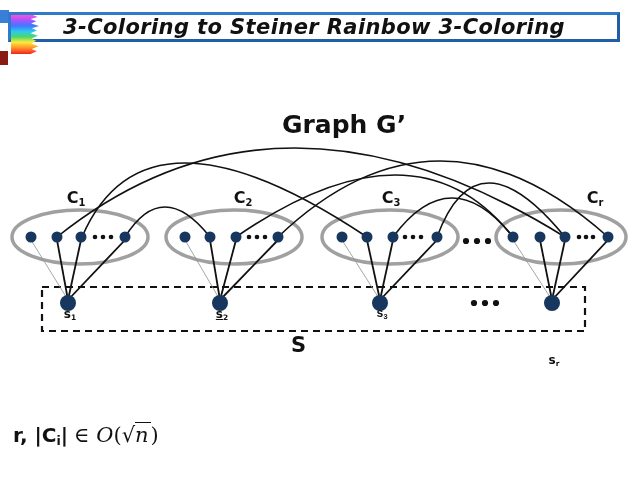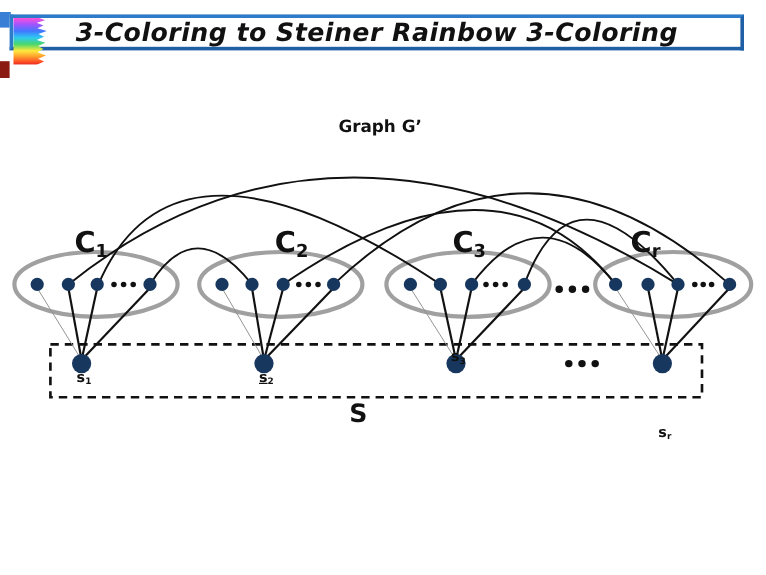--- a/index.html
+++ b/index.html
@@ -20,23 +20,23 @@
   .rainbow-icon{
     position:absolute;left:0px;top:0px;width:28px;height:39px;
     background:linear-gradient(180deg,#ff4fd8 0%,#a055ff 14%,#4178ff 28%,#2ec8f0 42%,#49d86c 56%,#ffe93c 70%,#ffa12e 82%,#ff5a26 92%,#e8251f 100%);
     clip-path:polygon(0 0,78% 0,95% 5%,70% 10%,90% 16%,72% 22%,100% 28%,75% 34%,92% 40%,70% 47%,96% 53%,74% 60%,90% 66%,72% 73%,98% 80%,74% 87%,92% 93%,70% 100%,0 100%);
   }
   .edge-mark-top{position:absolute;left:0;top:10px;width:9px;height:13px;background:#3a7fd6;}
   .edge-mark-bottom{position:absolute;left:0;top:51px;width:8px;height:14px;background:#8b1a12;}
 
   
   .lbl{position:absolute;font-weight:bold;white-space:nowrap;}
-  .graph-label{left:282px;top:98px;font-size:14px;}
+  .graph-label{left:282px;top:110px;font-size:25px;}
   .s-set-label{left:291px;top:333px;font-size:21px;}
-  .cluster-label{font-size:24px;transform:translateX(-50%);}
+  .cluster-label{font-size:16px;transform:translateX(-50%);}
   .snode-label{font-size:12px;transform:translateX(-50%);}
   .sub{font-size:0.62em;vertical-align:-0.28em;}
 
   
   .diagram-svg{position:absolute;left:0;top:0;width:638px;height:479px;}
 
   
   .formula{position:absolute;left:13px;top:423px;font-size:20px;font-weight:bold;}
   .formula .math{
     font-family:"DejaVu Serif","Liberation Serif",serif;font-weight:normal;
@@ -125,22 +125,26 @@
       <circle cx="485" cy="303" r="3.1" fill="#111111"></circle>
       <circle cx="496" cy="303" r="3.1" fill="#111111"></circle>
       <circle cx="68" cy="303" r="8" fill="#17375e"></circle>
       <circle cx="220" cy="303" r="8" fill="#17375e"></circle>
       <circle cx="380" cy="303" r="8" fill="#17375e"></circle>
       <circle cx="552" cy="303" r="8" fill="#17375e"></circle>
     </svg>
 
   <div class="lbl s-set-label">S</div>
 
+  <div class="formula">
+    <span>r, |C</span><span class="sub">i</span><span>|</span><span class="math"><span>∈</span>
+      <span class="var">O</span><span>(</span><span class="radical">√</span><span class="radicand var">n</span><span>)</span></span>
+  </div>
 
 <div class="lbl cluster-label" style="left: 76px; top: 188px;"><span>C</span><span class="sub">1</span></div>
     <div class="lbl cluster-label" style="left: 243px; top: 188px;"><span>C</span><span class="sub">2</span></div>
     <div class="lbl cluster-label" style="left: 391px; top: 188px;"><span>C</span><span class="sub">3</span></div>
-    <div class="lbl cluster-label" style="left: 538px; top: 188px;"><span>C</span><span class="sub">r</span></div>
+    <div class="lbl cluster-label" style="left: 595px; top: 188px;"><span>C</span><span class="sub">r</span></div>
     <div class="lbl snode-label" style="left: 70px; top: 307px;"><span>s</span><span class="sub">1</span></div>
     <div class="lbl snode-label" style="left: 222px; top: 307px; text-decoration: underline;"><span>s</span><span class="sub">2</span></div>
-    <div class="lbl snode-label" style="left: 382px; top: 290px;"><span>s</span><span class="sub">3</span></div>
+    <div class="lbl snode-label" style="left: 382px; top: 307px; font-family: Liberation Mono, monospace;"><span>s</span><span class="sub">3</span></div>
     <div class="lbl snode-label" style="left: 554px; top: 307px; margin-top: 46px;"><span>s</span><span class="sub">r</span></div>
   </div>
 
 </body></html>

